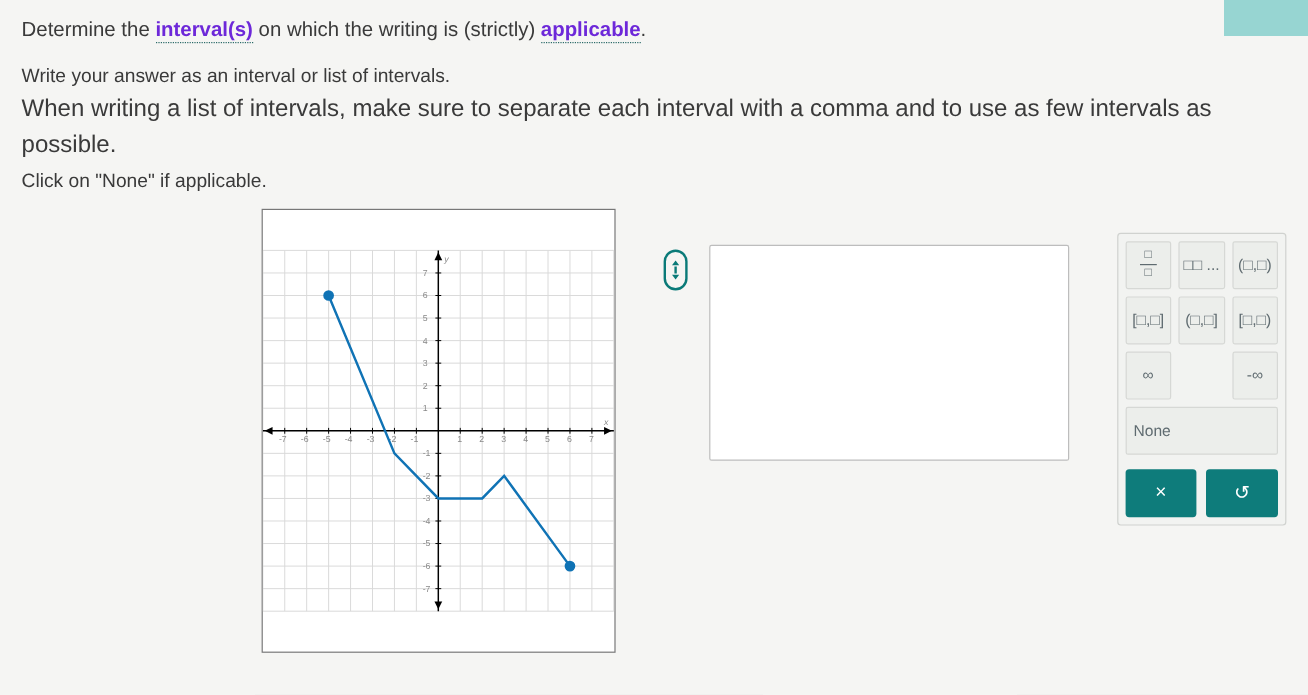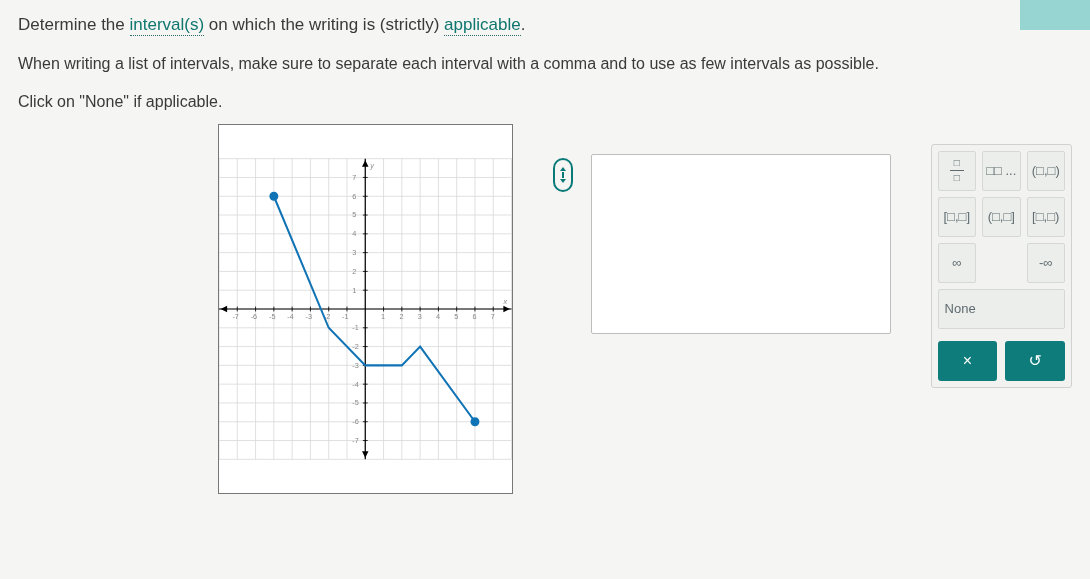--- a/index.html
+++ b/index.html
@@ -14,26 +14,27 @@
   .page {
     background: #f5f5f3;
     width: 100%;
     height: 100%;
     padding: 12px 18px;
     position: relative;
   }
   .question-text { color: #3a3a3a; line-height: 1.5; }
   .line1 { font-size: 17px; margin-bottom: 14px; }
   .line2 { font-size: 16px; }
-  .line3 { font-size: 16px; margin-bottom: 14px;}
+  .line3 { font-size: 20px; margin-bottom: 4px;}
   .line4 { font-size: 16px; margin-bottom: 10px;}
   .dotted {
     border-bottom: 1px dotted #2a6a68;
-    color: #0f766e;
+    color: #6d28d9;
     padding-bottom: 1px;
+    font-weight: bold;
   }
   .content-row {
     display: flex;
     align-items: flex-start;
     gap: 40px;
     padding-left: 200px;
     margin-top: 10px;
   }
   .graph-box {
     width: 360px;
@@ -104,20 +105,21 @@
 </head>
 <body>
 
 <div class="page">
   <div class="corner"></div>
 
   <div class="question-text">
     <p class="line1">
       <span>Determine the </span><span class="dotted">interval(s)</span><span> on which the writing is (strictly) </span><span class="dotted">applicable</span><span>.</span>
     </p>
+    <p class="line2">Write your answer as an interval or list of intervals.</p>
     <p class="line3">When writing a list of intervals, make sure to separate each interval with a comma and to use as few intervals as possible.</p>
     <p class="line4">Click on "None" if applicable.</p>
   </div>
 
   <div class="content-row">
     <div class="graph-box">
       <svg class="graph-svg" viewBox="0 0 360 370">
         <g id="grid">
             <line x1="0" y1="0" x2="0" y2="370" stroke="#d9d9d9" stroke-width="1"></line>
             <line x1="22.5" y1="0" x2="22.5" y2="370" stroke="#d9d9d9" stroke-width="1"></line>

